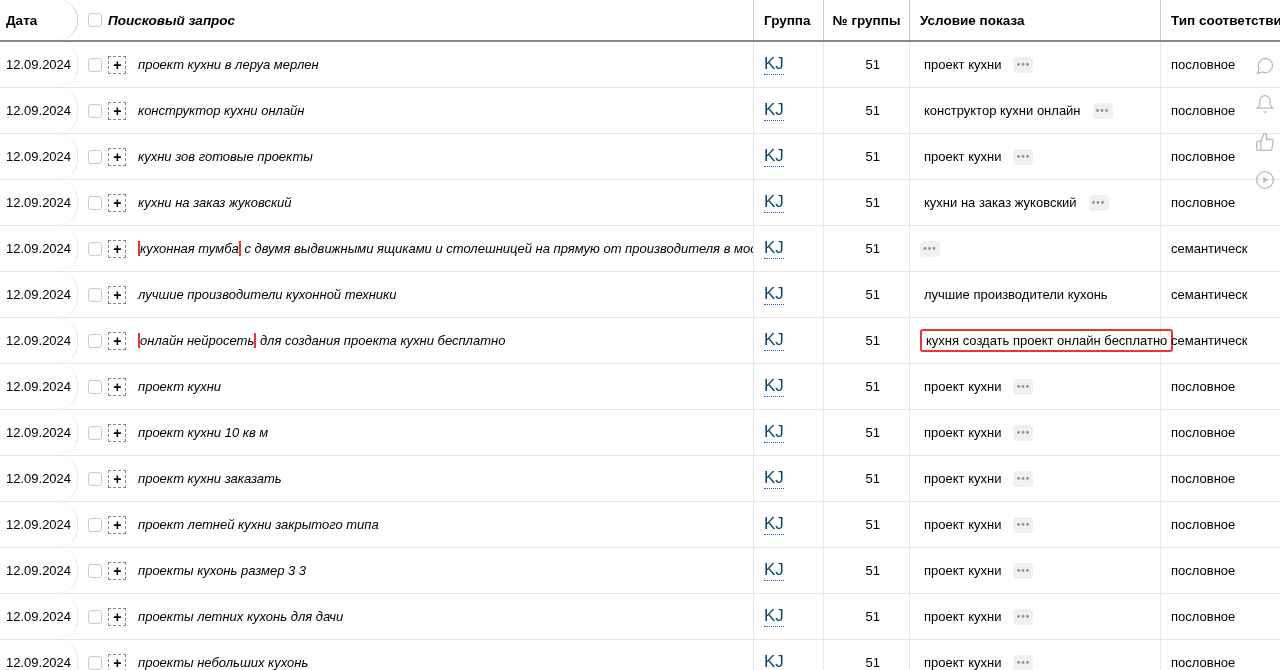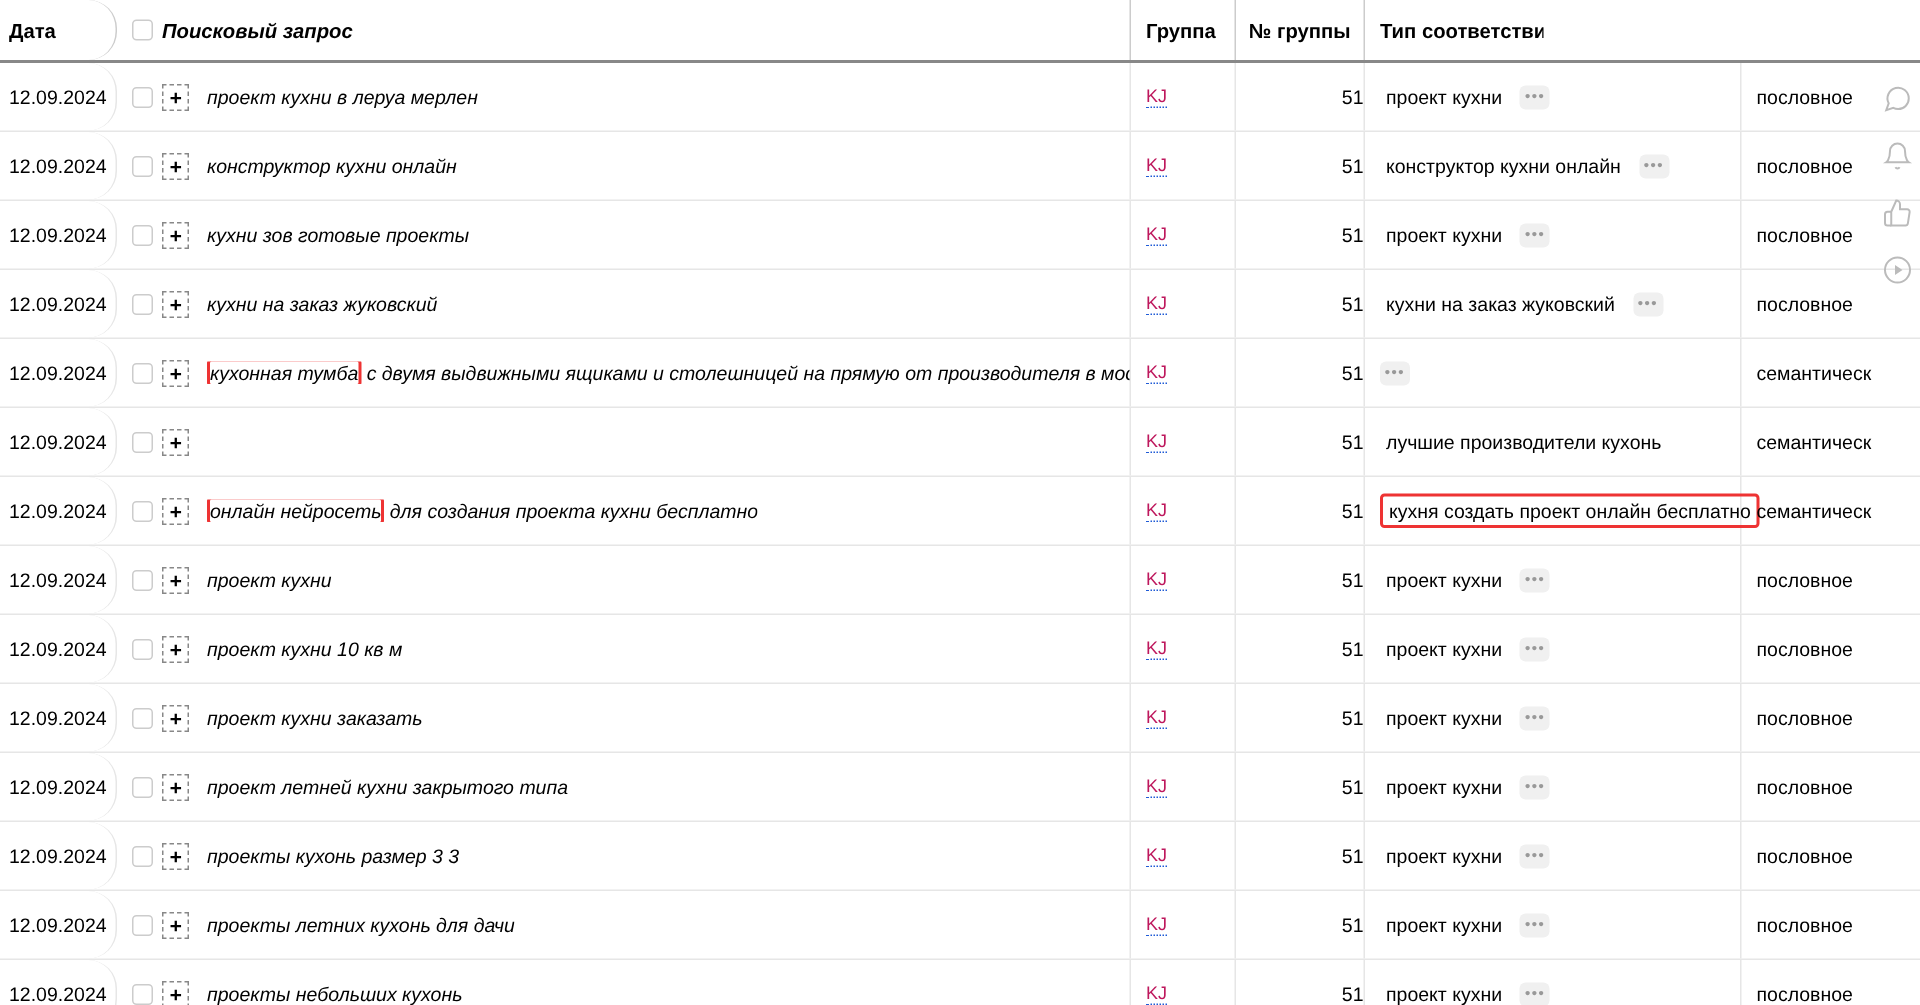--- a/index.html
+++ b/index.html
@@ -24,38 +24,38 @@
       display: flex;
       height: 46px;
       border-bottom: 1px solid #e6e6e6;
     }
     .col-date { width: 78px; padding-left: 6px; border-right: 1px solid #e6e6e6; height: 100%; display: flex; align-items: center; border-radius: 19px; }
     .header-row .col-date { border-right: 1px solid #ccc; }
     .col-query { width: 676px; padding-left: 10px; display: flex; align-items: center; gap: 6px; height: 100%; border-right: 1px solid #e6e6e6; font-style: italic; }
     .header-row .col-query { border-right: 1px solid #ccc; }
     .col-group { width: 70px; padding-left: 10px; height: 100%; display: flex; align-items: center; border-right: 1px solid #e6e6e6; }
     .header-row .col-group { border-right: 1px solid #ccc; }
-    .col-groupnum { width: 86px; padding-right: 0; text-align: right; height: 100%; display: flex; align-items: center; justify-content: flex-end; border-right: 1px solid #e6e6e6; }
+    .col-groupnum { width: 86px; padding-right: 29px; text-align: right; height: 100%; display: flex; align-items: center; justify-content: flex-end; border-right: 1px solid #e6e6e6; }
     .header-row .col-groupnum { border-right: 1px solid #ccc; justify-content: center; padding-right: 0; }
     .col-condition { width: 251px; padding-left: 10px; height: 100%; display: flex; align-items: center; gap: 8px; border-right: 1px solid #e6e6e6; }
     .header-row .col-condition { border-right: 1px solid #ccc; }
     .col-type { width: 119px; padding-left: 10px; height: 100%; display: flex; align-items: center; overflow: hidden; white-space: nowrap; }
     .checkbox {
       width: 14px; height: 14px; border: 1.5px solid #ccc; border-radius: 3px; background: #fff; flex-shrink: 0;
     }
     .plus-btn {
       width: 18px; height: 18px; border: 1px dashed #888; display: inline-flex;
       align-items: center; justify-content: center; font-size: 14px; font-weight: bold;
       color: #000; background: #fff; cursor: pointer; flex-shrink: 0; line-height: 1;
     }
     .query-text { padding-left: 6px; white-space: nowrap; overflow: hidden; }
     .group-link {
-      color: #be185d;
+      color: #0c4a6e;
       border-bottom: 1px dotted #1f5bd6;
-      font-size: 12px;
+      font-size: 17px;
       cursor: pointer;
     }
     .ellipsis-badge {
       width: 20px; height: 16px; background: #f0f0f0; border-radius: 4px;
       display: inline-flex; align-items: center; justify-content: center;
       color: #999; font-weight: bold; letter-spacing: 1px; flex-shrink: 0;
       font-size: 10px;
     }
     .condition-text { white-space: nowrap; overflow: visible; padding: 2px 4px; }
     .hl-red { border: 2px solid #e33; border-radius: 3px; }
@@ -74,20 +74,21 @@
 <div class="table">
 
   <div class="header-row">
     <div class="col-date">Дата</div>
     <div class="col-query">
       <span class="checkbox"></span>
       <span>Поисковый запрос</span>
     </div>
     <div class="col-group">Группа</div>
     <div class="col-groupnum">№ группы</div>
+    <div class="col-condition">Условие показа</div>
     <div class="col-type">Тип соответствия</div>
   </div>
 
   <div id="rows-container">
       <div class="data-row">
         <div class="col-date">12.09.2024</div>
         <div class="col-query">
           <span class="checkbox"></span>
           <span class="plus-btn">+</span>
           <span class="query-text">проект кухни в леруа мерлен</span>
@@ -167,20 +168,21 @@
         <div class="col-condition">
           <span class="ellipsis-badge">•••</span>
         </div>
         <div class="col-type">семантическ</div>
       </div>
       <div class="data-row">
         <div class="col-date">12.09.2024</div>
         <div class="col-query">
           <span class="checkbox"></span>
           <span class="plus-btn">+</span>
+          <span class="query-text">лучшие производители кухонной техники</span>
         </div>
         <div class="col-group">
           <span class="group-link">KJ</span>
         </div>
         <div class="col-groupnum">51</div>
         <div class="col-condition">
           <span class="condition-text">лучшие производители кухонь</span>
         </div>
         <div class="col-type">семантическ</div>
       </div>

